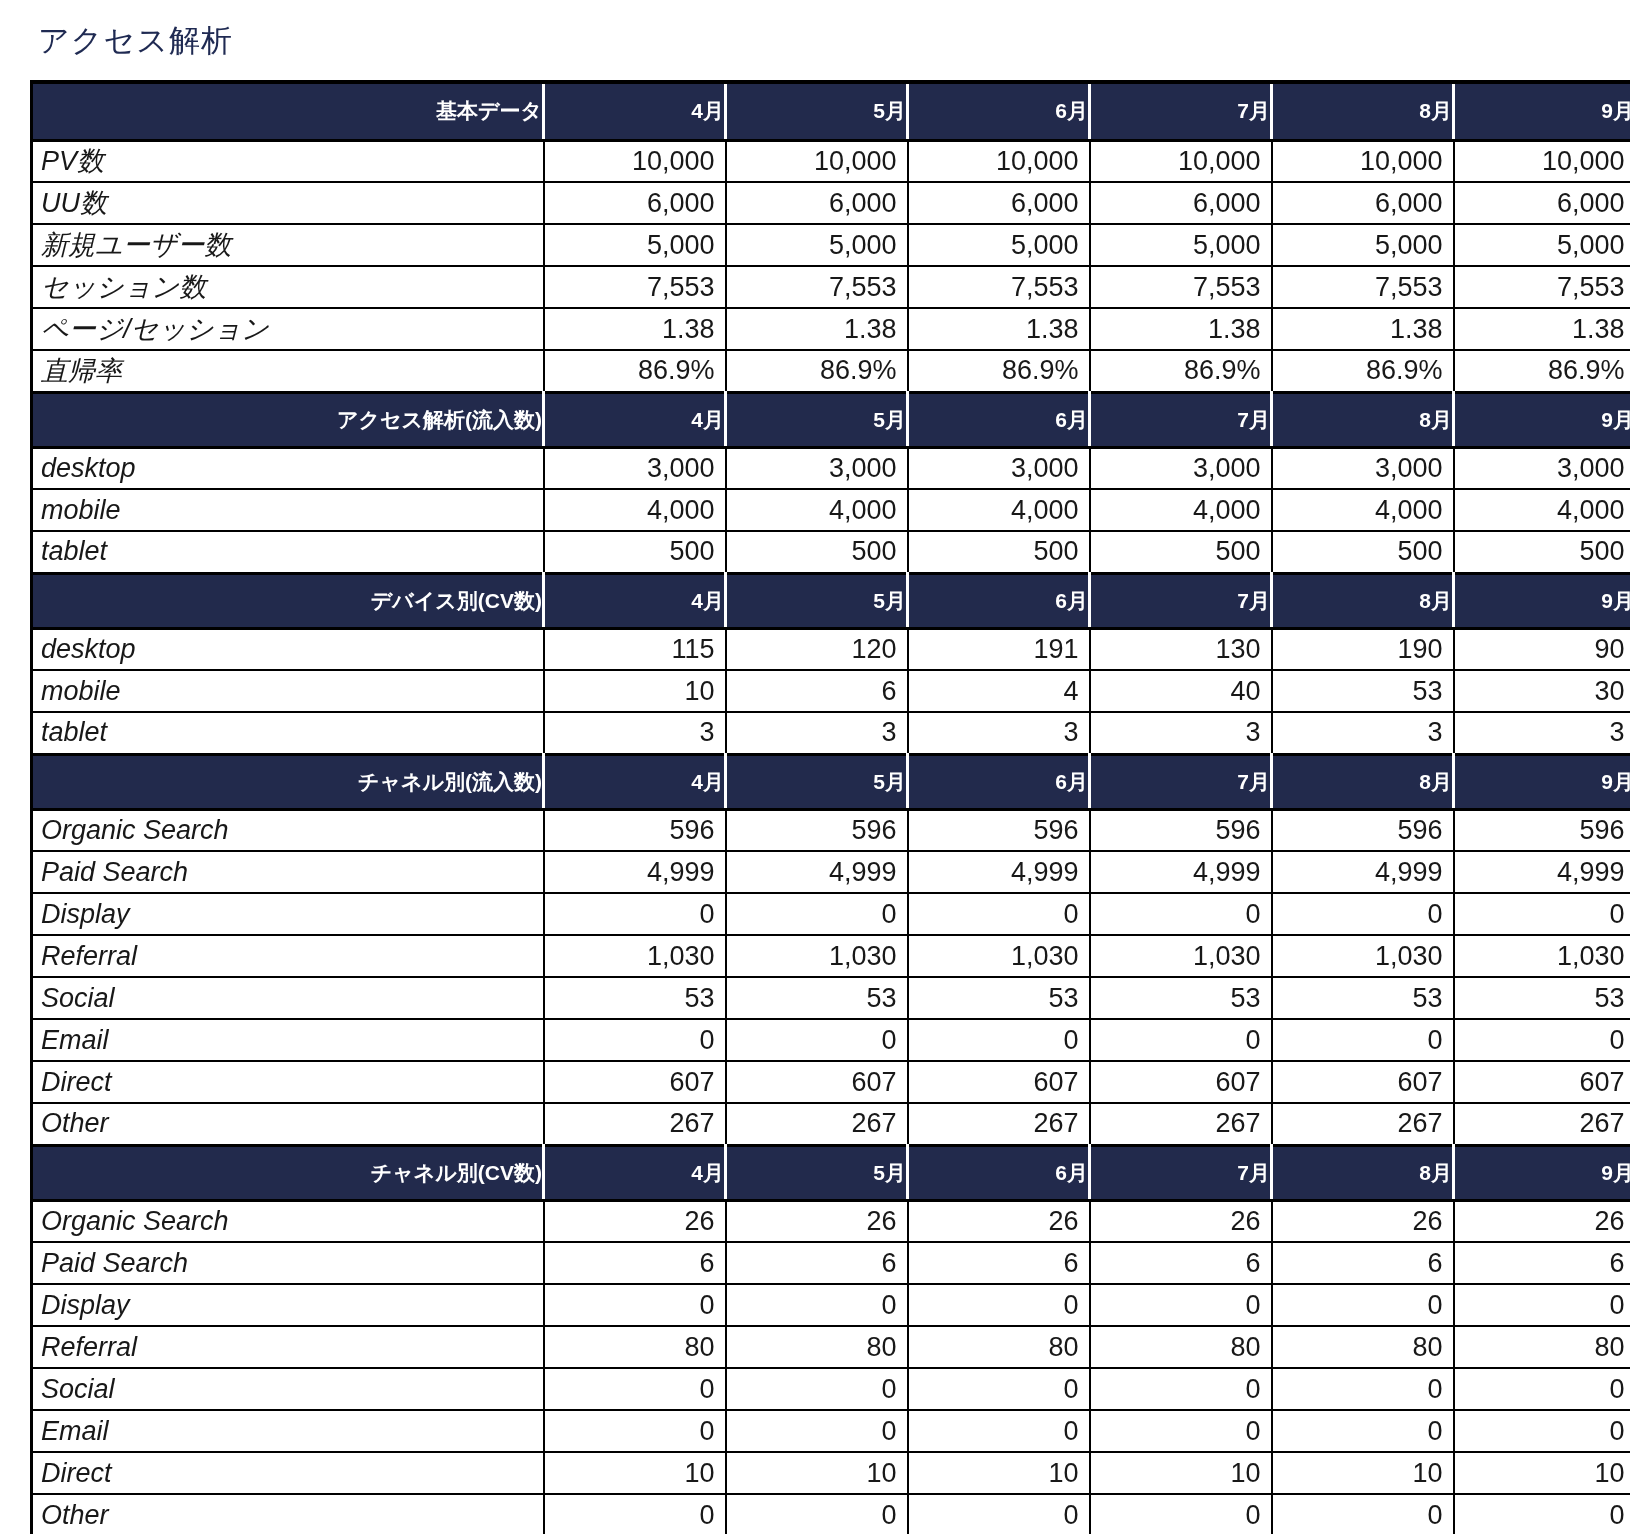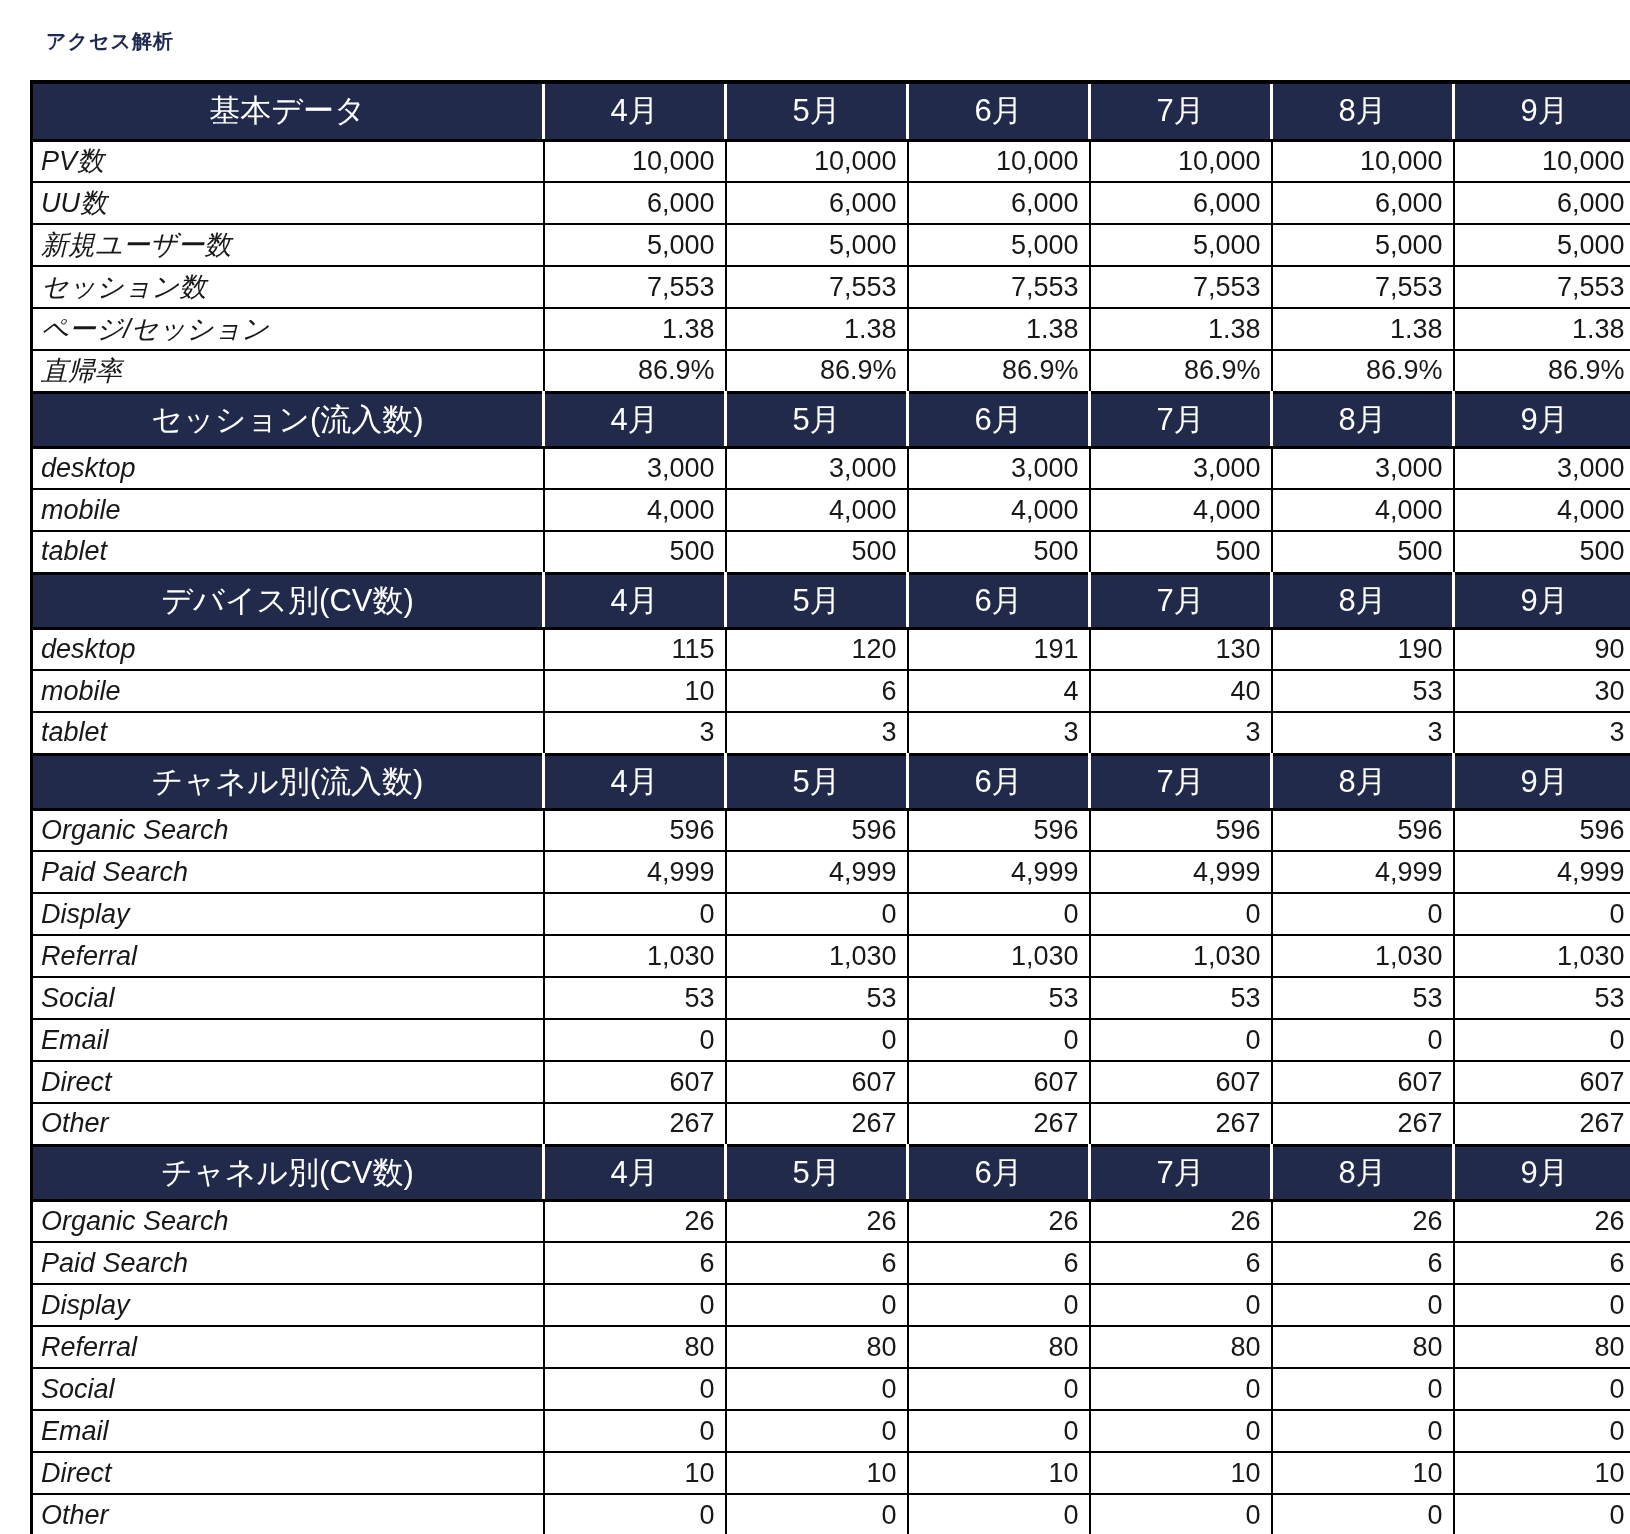--- a/index.html
+++ b/index.html
@@ -4,38 +4,38 @@
 <style>
   html,body{margin:0;padding:0;background:#fff;}
   .page{
     position:relative;
     width:1630px;height:1534px;
     overflow:hidden;
     background:var(--page-bg,#fff);
     font-family:"Liberation Sans","DejaVu Sans",sans-serif;
   }
   .title{
-    position:absolute;left:30px;top:12px;margin:16px;
-    font-size:20px;font-weight:bold;letter-spacing:1px;
+    position:absolute;left:30px;top:12px;margin:8px;
+    font-size:31px;font-weight:normal;letter-spacing:1px;
     color:var(--title-color,#1f2a52);
   }
   .table-wrap{position:absolute;left:30px;top:80px;}
   table{
     border-collapse:collapse;table-layout:fixed;width:1604px;
   }
   col.label-col{width:512px;}
   col.month-col{width:182px;}
   th,td{
     box-sizing:border-box;padding:0;margin:0;
     white-space:nowrap;overflow:hidden;
   }
   tr.section-header th{
     background:var(--header-bg,#222a4c);
     color:var(--header-text,#fff);
-    font-weight:normal;font-size:31px;text-align:center;
+    font-weight:bold;font-size:21px;text-align:right;
     height:55px;
     border-top:3px solid var(--grid,#000);
     border-bottom:3px solid var(--grid,#000);
     border-left:3px solid var(--divider,#fff);
     border-right:3px solid var(--divider,#fff);
   }
   tr.section-header th:first-child{border-left:3px solid var(--grid,#000);}
   tr.section-header.first th{height:58px;border-top:4px solid var(--grid,#000);}
   td{
     height:42px;font-size:27px;color:var(--cell-text,#181818);
@@ -119,21 +119,21 @@
           <tr>
             <td class="row-label">直帰率</td>
             <td class="value">86.9%</td>
             <td class="value">86.9%</td>
             <td class="value">86.9%</td>
             <td class="value">86.9%</td>
             <td class="value">86.9%</td>
             <td class="value">86.9%</td>
           </tr>
           <tr class="section-header">
-            <th>セッション(流入数)</th>
+            <th>アクセス解析(流入数)</th>
             <th>4月</th>
             <th>5月</th>
             <th>6月</th>
             <th>7月</th>
             <th>8月</th>
             <th>9月</th>
           </tr>
           <tr>
             <td class="row-label">desktop</td>
             <td class="value">3,000</td>

